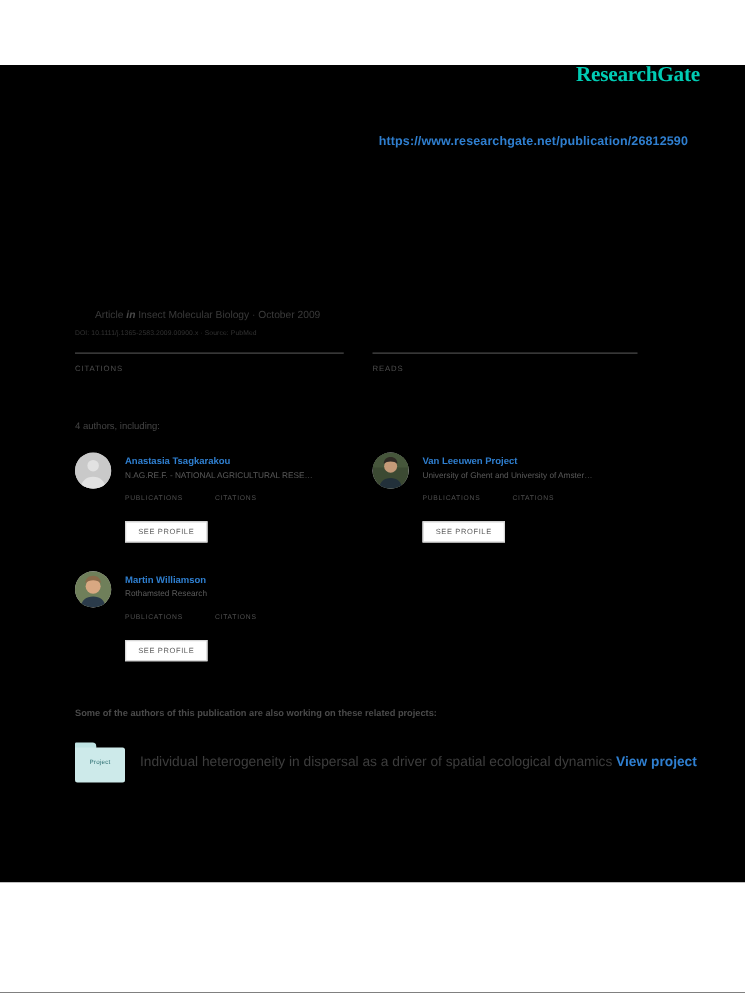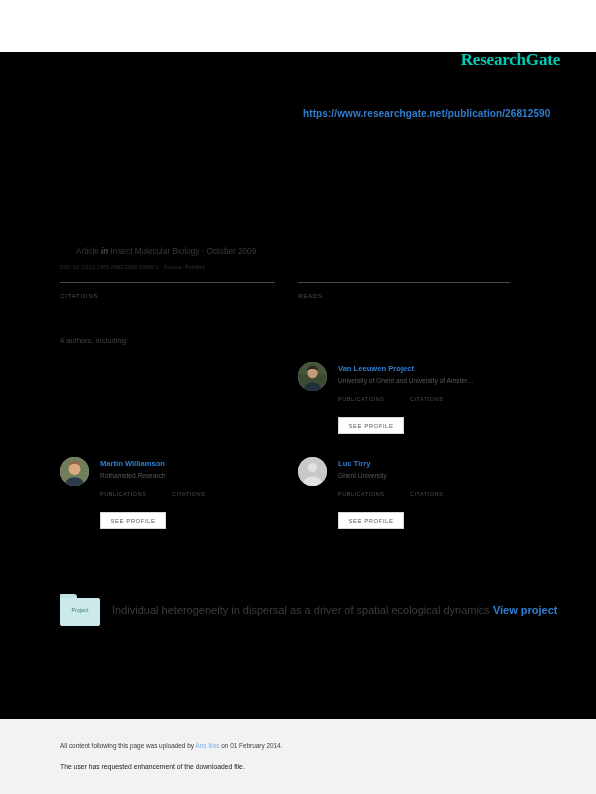--- a/index.html
+++ b/index.html
@@ -7,21 +7,21 @@
     padding: 0;
     background: #ffffff;
   }
   body {
     font-family: "Liberation Sans", sans-serif;
     -webkit-font-smoothing: antialiased;
   }
   .page {
     position: relative;
     width: 596px;
-    height: 794px;
+    height: 706px;
     overflow: hidden;
     background: #ffffff;
   }
   
   .band-top {
     position: absolute;
     left: 0; top: 0;
     width: 596px; height: 52px;
     background: #ffffff;
   }
@@ -272,20 +272,35 @@
     <div class="rule"></div>
     <div class="mlabel">CITATIONS</div>
   </div>
   <div class="metric metric-reads">
     <div class="rule"></div>
     <div class="mlabel">READS</div>
   </div>
 
   <div class="authors-head">4 authors, including:</div>
 
+  <div class="author a1">
+    <div class="avatar">
+      <svg width="29" height="29" viewBox="0 0 29 29">
+        <rect width="29" height="29" fill="#c9c9c9"></rect>
+        <circle cx="14.5" cy="10.5" r="4.6" fill="#e2e2e2"></circle>
+        <path d="M4.6 29c0-6 4.4-9.6 9.9-9.6S24.4 23 24.4 29z" fill="#e2e2e2"></path>
+      </svg>
+    </div>
+    <div class="a-name">Anastasia Tsagkarakou</div>
+    <div class="a-affil">N.AG.RE.F. - NATIONAL AGRICULTURAL RESE…</div>
+    <div class="a-stats">
+      <span class="a-stat">PUBLICATIONS</span><span class="a-stat">CITATIONS</span>
+    </div>
+    <div class="a-btn">SEE PROFILE</div>
+  </div>
 
   <div class="author a2">
     <div class="avatar">
       <svg width="29" height="29" viewBox="0 0 29 29">
         <rect width="29" height="29" fill="#3c4a33"></rect>
         <rect y="0" width="29" height="12" fill="#46563b"></rect>
         <circle cx="14.5" cy="11" r="5.2" fill="#c49a78"></circle>
         <path d="M9 9c0-3.4 2.4-5.4 5.5-5.4S20 5.6 20 9c-1.6-1.4-3.3-1.9-5.5-1.9S10.6 7.6 9 9z" fill="#2f2a24"></path>
         <path d="M5.5 29c0-5.6 4-8.6 9-8.6s9 3 9 8.6z" fill="#22303a"></path>
       </svg>
@@ -308,36 +323,22 @@
       </svg>
     </div>
     <div class="a-name">Martin Williamson</div>
     <div class="a-affil">Rothamsted Research</div>
     <div class="a-stats">
       <span class="a-stat">PUBLICATIONS</span><span class="a-stat">CITATIONS</span>
     </div>
     <div class="a-btn">SEE PROFILE</div>
   </div>
 
-  <div class="author a4">
-    <div class="avatar">
-      <svg width="29" height="29" viewBox="0 0 29 29">
-        <rect width="29" height="29" fill="#c9c9c9"></rect>
-        <circle cx="14.5" cy="10.5" r="4.6" fill="#e2e2e2"></circle>
-        <path d="M4.6 29c0-6 4.4-9.6 9.9-9.6S24.4 23 24.4 29z" fill="#e2e2e2"></path>
-      </svg>
-    </div>
-    <div class="a-name">Luc Tirry</div>
-    <div class="a-affil">Ghent University</div>
-    <div class="a-stats">
-      <span class="a-stat">PUBLICATIONS</span><span class="a-stat">CITATIONS</span>
-    </div>
-    <div class="a-btn">SEE PROFILE</div>
-  </div>
-
+
+  <div class="proj-head">Some of the authors of this publication are also working on these related projects:</div>
   <div class="proj-row">
     <div class="proj-icon">
       <div class="tab"></div>
       <div class="body"></div>
       <div class="ptxt">Project</div>
     </div>
     <div class="proj-title">
       <span>Individual heterogeneity in dispersal as a driver of spatial ecological dynamics</span><span class="proj-link">View project</span>
     </div>
   </div>

